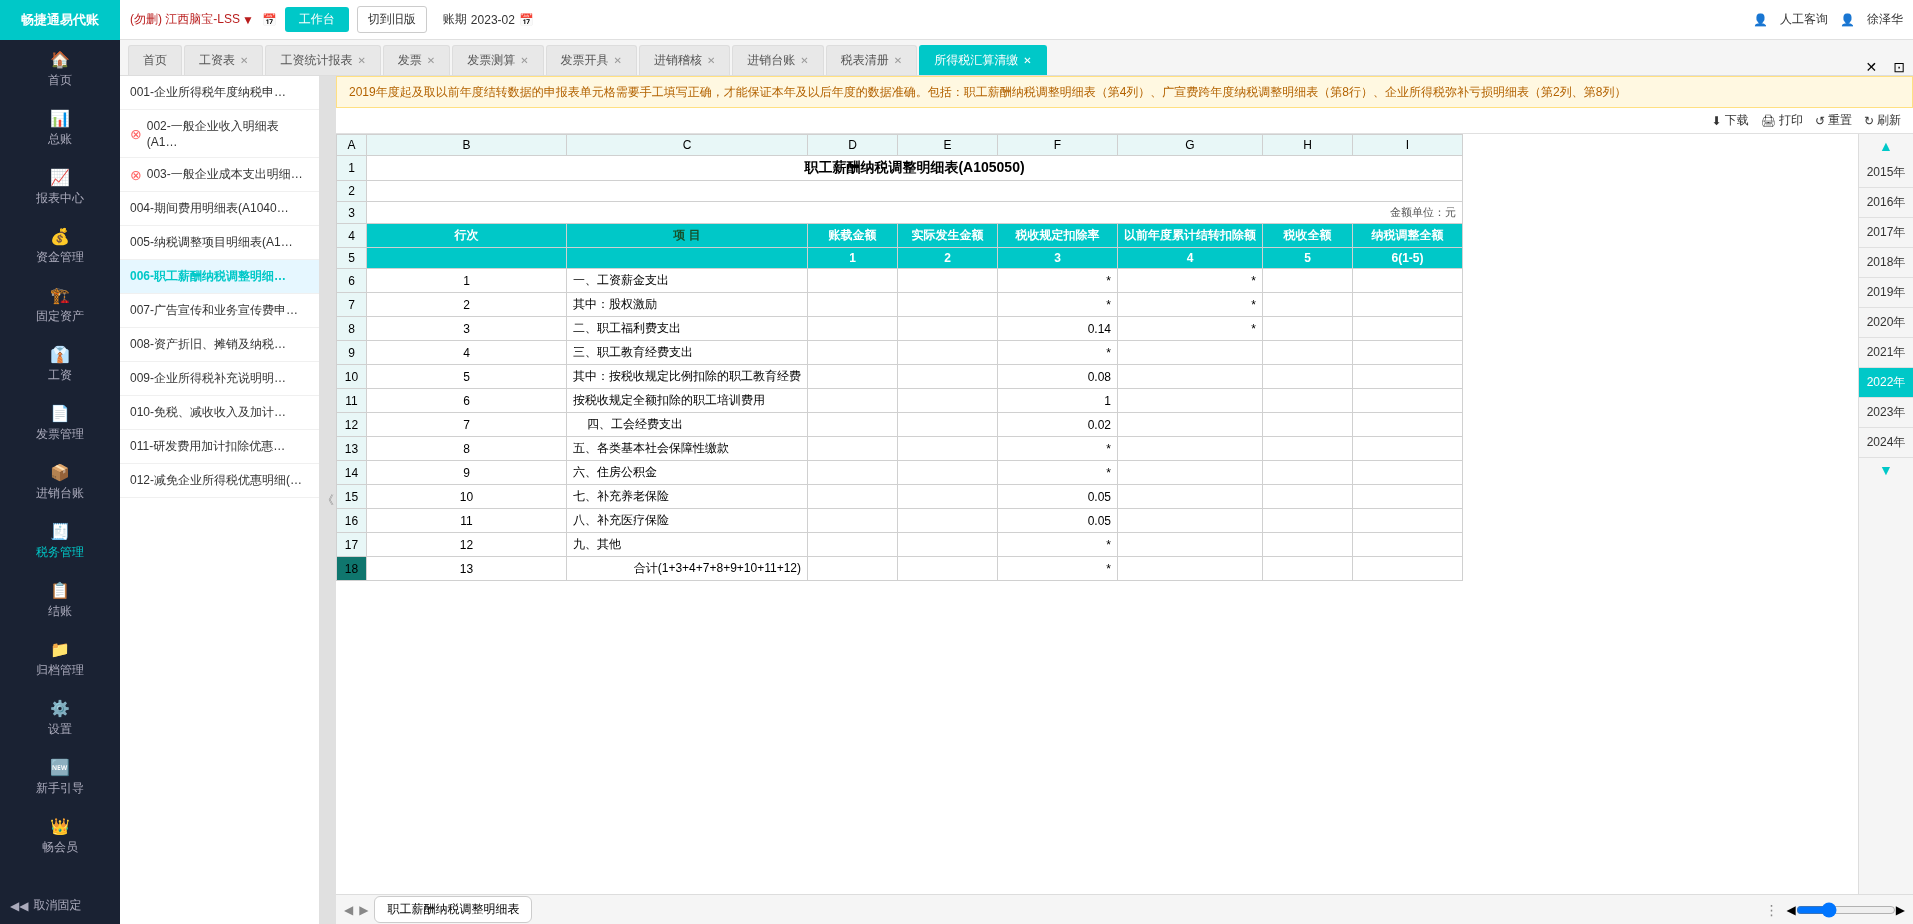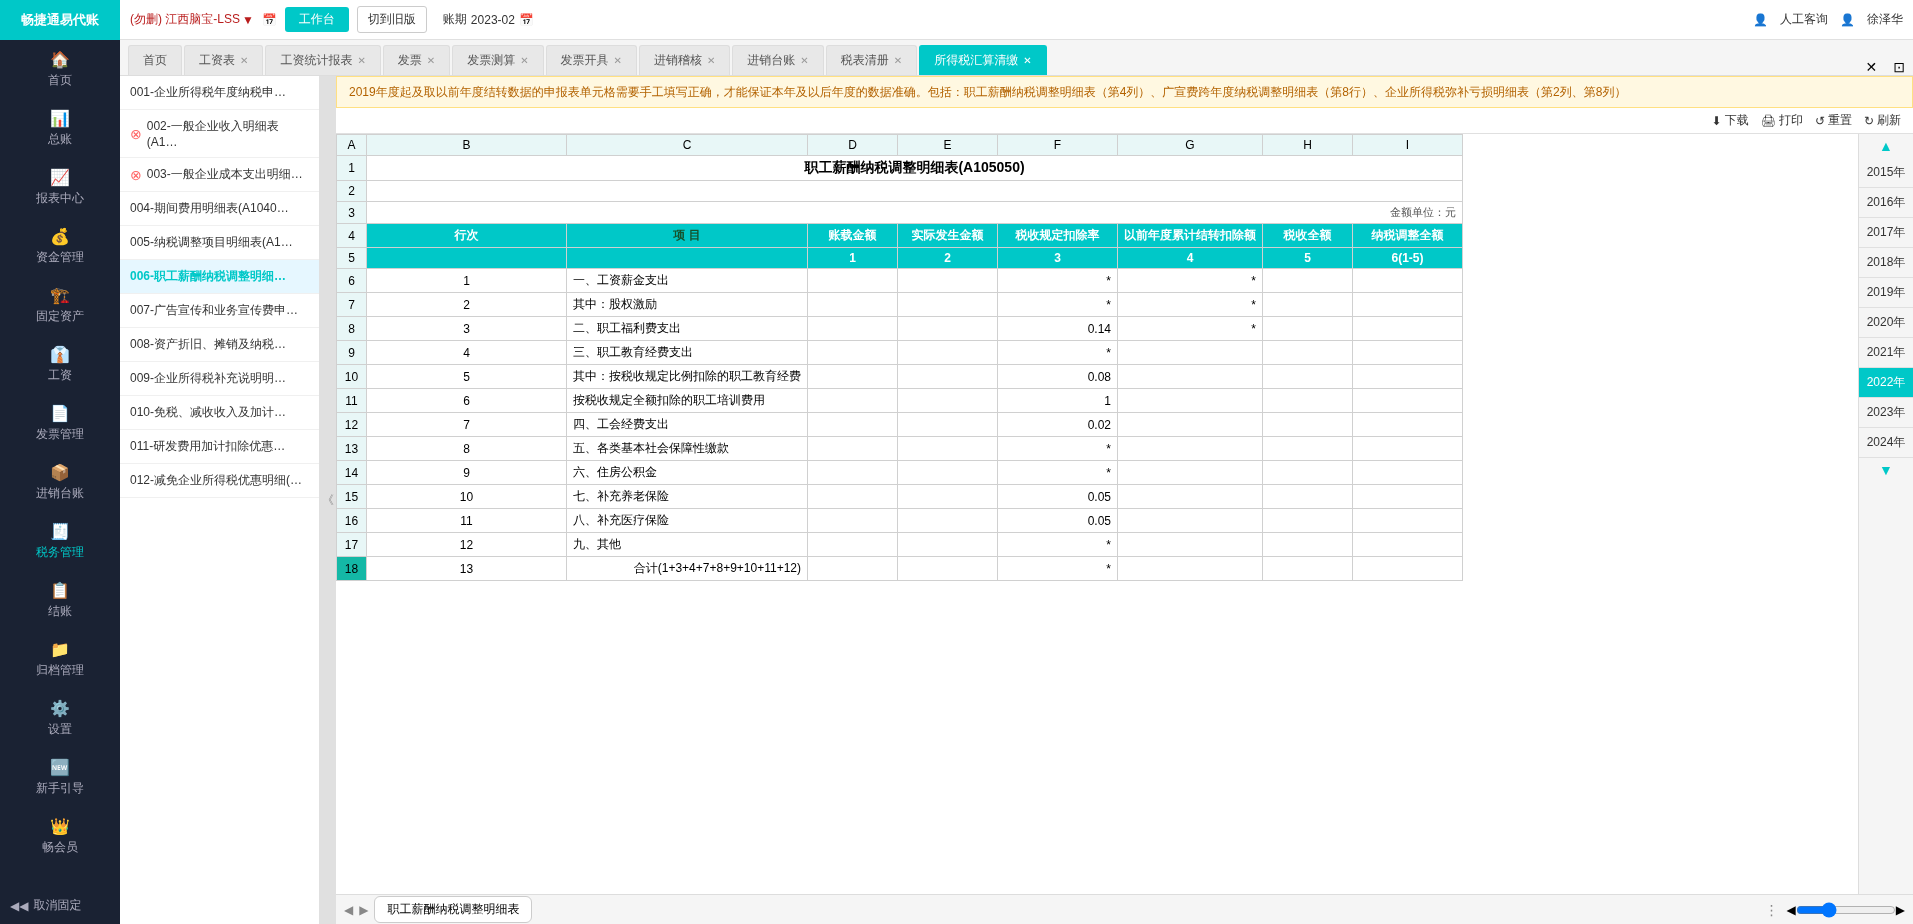--- a/index.html
+++ b/index.html
@@ -398,21 +398,21 @@
     <td style="text-align:right;border:1px solid #d0d0d0;padding:2px 6px;"></td>
     <td style="text-align:right;border:1px solid #d0d0d0;padding:2px 6px;"></td>
     <td style="text-align:right;border:1px solid #d0d0d0;padding:2px 6px;">1</td>
     <td style="text-align:right;border:1px solid #d0d0d0;padding:2px 6px;"></td>
     <td style="text-align:right;border:1px solid #d0d0d0;padding:2px 6px;"></td>
     <td style="text-align:right;border:1px solid #d0d0d0;padding:2px 6px;"></td>
   </tr>
                 <tr>
     <td style="background:#e8f7f7;text-align:center;border:1px solid #d0d0d0;">12</td>
     <td style="text-align:center;border:1px solid #d0d0d0;">7</td>
-    <td style="text-align:left;border:1px solid #d0d0d0;padding-left:6px;">四、工会经费支出</td>
+    <td style="text-align:left;border:1px solid #d0d0d0;padding-left:20px;">四、工会经费支出</td>
     <td style="text-align:right;border:1px solid #d0d0d0;padding:2px 6px;"></td>
     <td style="text-align:right;border:1px solid #d0d0d0;padding:2px 6px;"></td>
     <td style="text-align:right;border:1px solid #d0d0d0;padding:2px 6px;">0.02</td>
     <td style="text-align:right;border:1px solid #d0d0d0;padding:2px 6px;"></td>
     <td style="text-align:right;border:1px solid #d0d0d0;padding:2px 6px;"></td>
     <td style="text-align:right;border:1px solid #d0d0d0;padding:2px 6px;"></td>
   </tr>
                 <tr>
     <td style="background:#e8f7f7;text-align:center;border:1px solid #d0d0d0;">13</td>
     <td style="text-align:center;border:1px solid #d0d0d0;">8</td>
@@ -462,21 +462,21 @@
     <td style="text-align:center;border:1px solid #d0d0d0;">12</td>
     <td style="text-align:left;border:1px solid #d0d0d0;padding-left:6px;">九、其他</td>
     <td style="text-align:right;border:1px solid #d0d0d0;padding:2px 6px;"></td>
     <td style="text-align:right;border:1px solid #d0d0d0;padding:2px 6px;"></td>
     <td style="text-align:right;border:1px solid #d0d0d0;padding:2px 6px;">*</td>
     <td style="text-align:right;border:1px solid #d0d0d0;padding:2px 6px;"></td>
     <td style="text-align:right;border:1px solid #d0d0d0;padding:2px 6px;"></td>
     <td style="text-align:right;border:1px solid #d0d0d0;padding:2px 6px;"></td>
   </tr>
                 <tr>
-    <td style="background:#14b8a6;text-align:center;border:1px solid #d0d0d0;">18</td>
+    <td style="background:#0f766e;text-align:center;border:1px solid #d0d0d0;">18</td>
     <td style="text-align:center;border:1px solid #d0d0d0;">13</td>
     <td style="text-align:right;border:1px solid #d0d0d0;">合计(1+3+4+7+8+9+10+11+12)</td>
     <td style="text-align:right;border:1px solid #d0d0d0;padding:2px 6px;"></td>
     <td style="text-align:right;border:1px solid #d0d0d0;padding:2px 6px;"></td>
     <td style="text-align:right;border:1px solid #d0d0d0;padding:2px 6px;">*</td>
     <td style="text-align:right;border:1px solid #d0d0d0;padding:2px 6px;"></td>
     <td style="text-align:right;border:1px solid #d0d0d0;padding:2px 6px;"></td>
     <td style="text-align:right;border:1px solid #d0d0d0;padding:2px 6px;"></td>
   </tr>
               </tbody>

